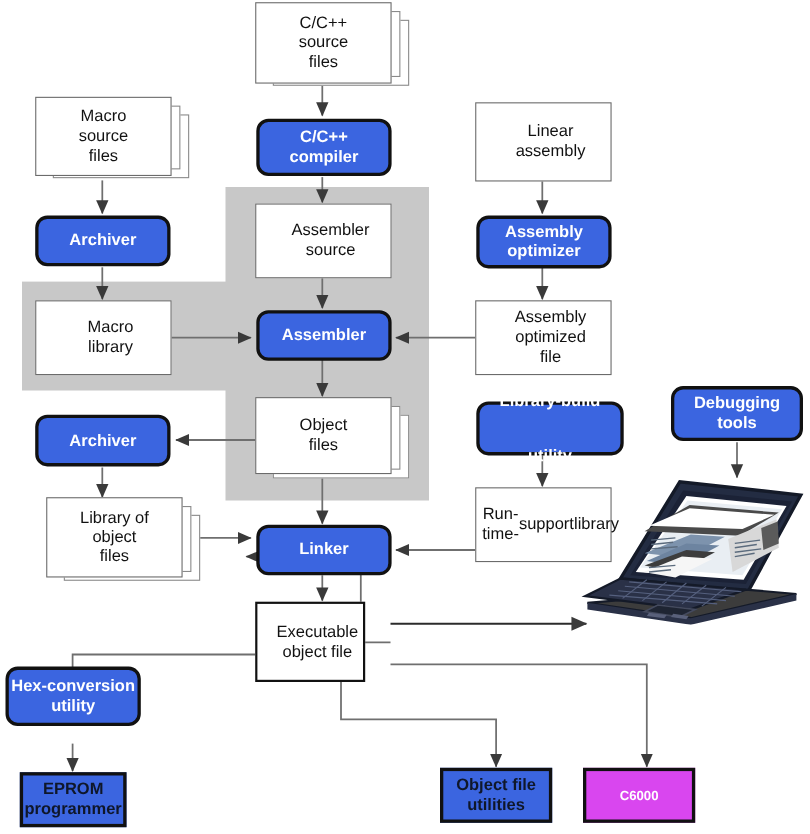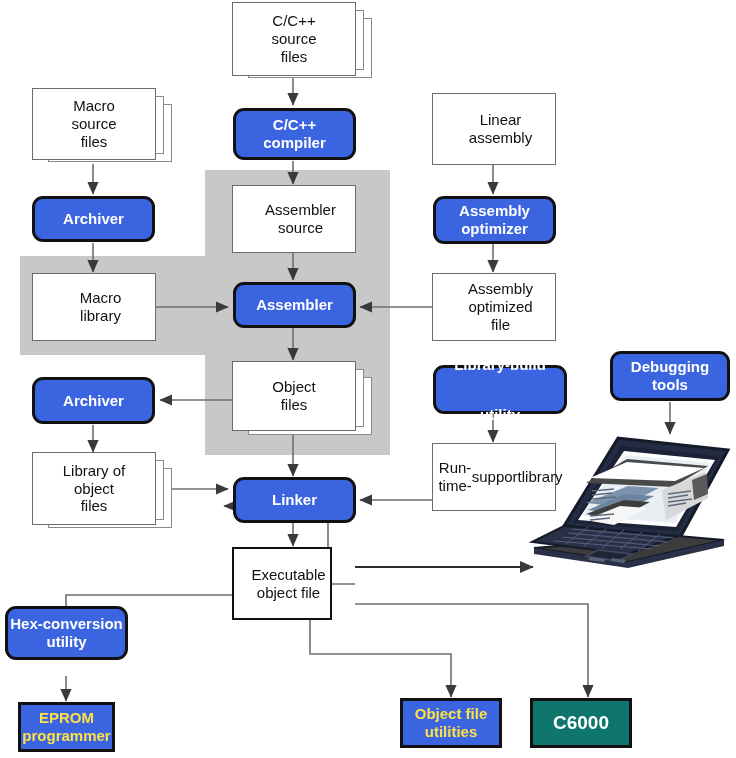--- a/index.html
+++ b/index.html
@@ -14,24 +14,24 @@
         justify-content:center;text-align:center;line-height:1.18;}
 
   
   .box-plain{background:#ffffff;border:1px solid #6b6b6b;color:#111;font-size:15px;font-weight:400;padding-left:13px;}
   .box-plain.thick{border:2px solid #111;}
 
   
   .box-tool{background:#3b65e0;border:3px solid #111;border-radius:11px;color:#ffffff;
             font-size:15px;font-weight:bold;}
   
-  .box-tool-sq{background:#3b65e0;border:3px solid #111;border-radius:0;color:#fde047;
+  .box-tool-sq{background:#3b65e0;border:3px solid #111;border-radius:0;color:#0f172a;
             font-size:15px;font-weight:bold;}
   
-  .box-target{background:#0f766e;border:3px solid #111;color:#ffffff;font-size:19px;font-weight:bold;}
+  .box-target{background:#d946ef;border:3px solid #111;color:#ffffff;font-size:12px;font-weight:bold;}
 
   
   .stack{position:absolute;}
   .stack .sheet{position:absolute;background:#ffffff;border:1px solid #8a8a8a;box-sizing:border-box;}
   .stack .top{position:absolute;background:#fff;border:1px solid #6b6b6b;box-sizing:border-box;
               display:flex;align-items:center;justify-content:center;text-align:center;
               font-size:15px;line-height:1.18;color:#111;}
 
   svg.wires{position:absolute;left:0;top:0;width:736px;height:758px;pointer-events:none;}
   .w{stroke:#6f6f6f;stroke-width:1.6;fill:none;}
@@ -124,21 +124,21 @@
 
   <div class="stack" style="left:232px;top:361px;width:150px;height:86px;">
     <div class="sheet" style="left:16px;top:16px;width:124px;height:58px;"></div>
     <div class="sheet" style="left:8px;top:8px;width:124px;height:58px;"></div>
     <div class="top" style="left:0px;top:0px;width:124px;height:70px;flex-direction:column;">
       <span>Object</span>
       <span>files</span>
     </div>
   </div>
 
-  <div class="stack" style="left:32px;top:452px;width:150px;height:92px;text-decoration:underline;">
+  <div class="stack" style="left:42px;top:452px;width:150px;height:92px;text-decoration:underline;">
     <div class="sheet" style="left:16px;top:16px;width:124px;height:60px;"></div>
     <div class="sheet" style="left:8px;top:8px;width:124px;height:60px;"></div>
     <div class="top" style="left:0px;top:0px;width:124px;height:73px;flex-direction:column;">
       <span>Library of</span>
       <span>object</span>
       <span>files</span>
     </div>
   </div>
 
   <div class="node box-plain" style="left:232px;top:185px;width:124px;height:68px;flex-direction:column;">

